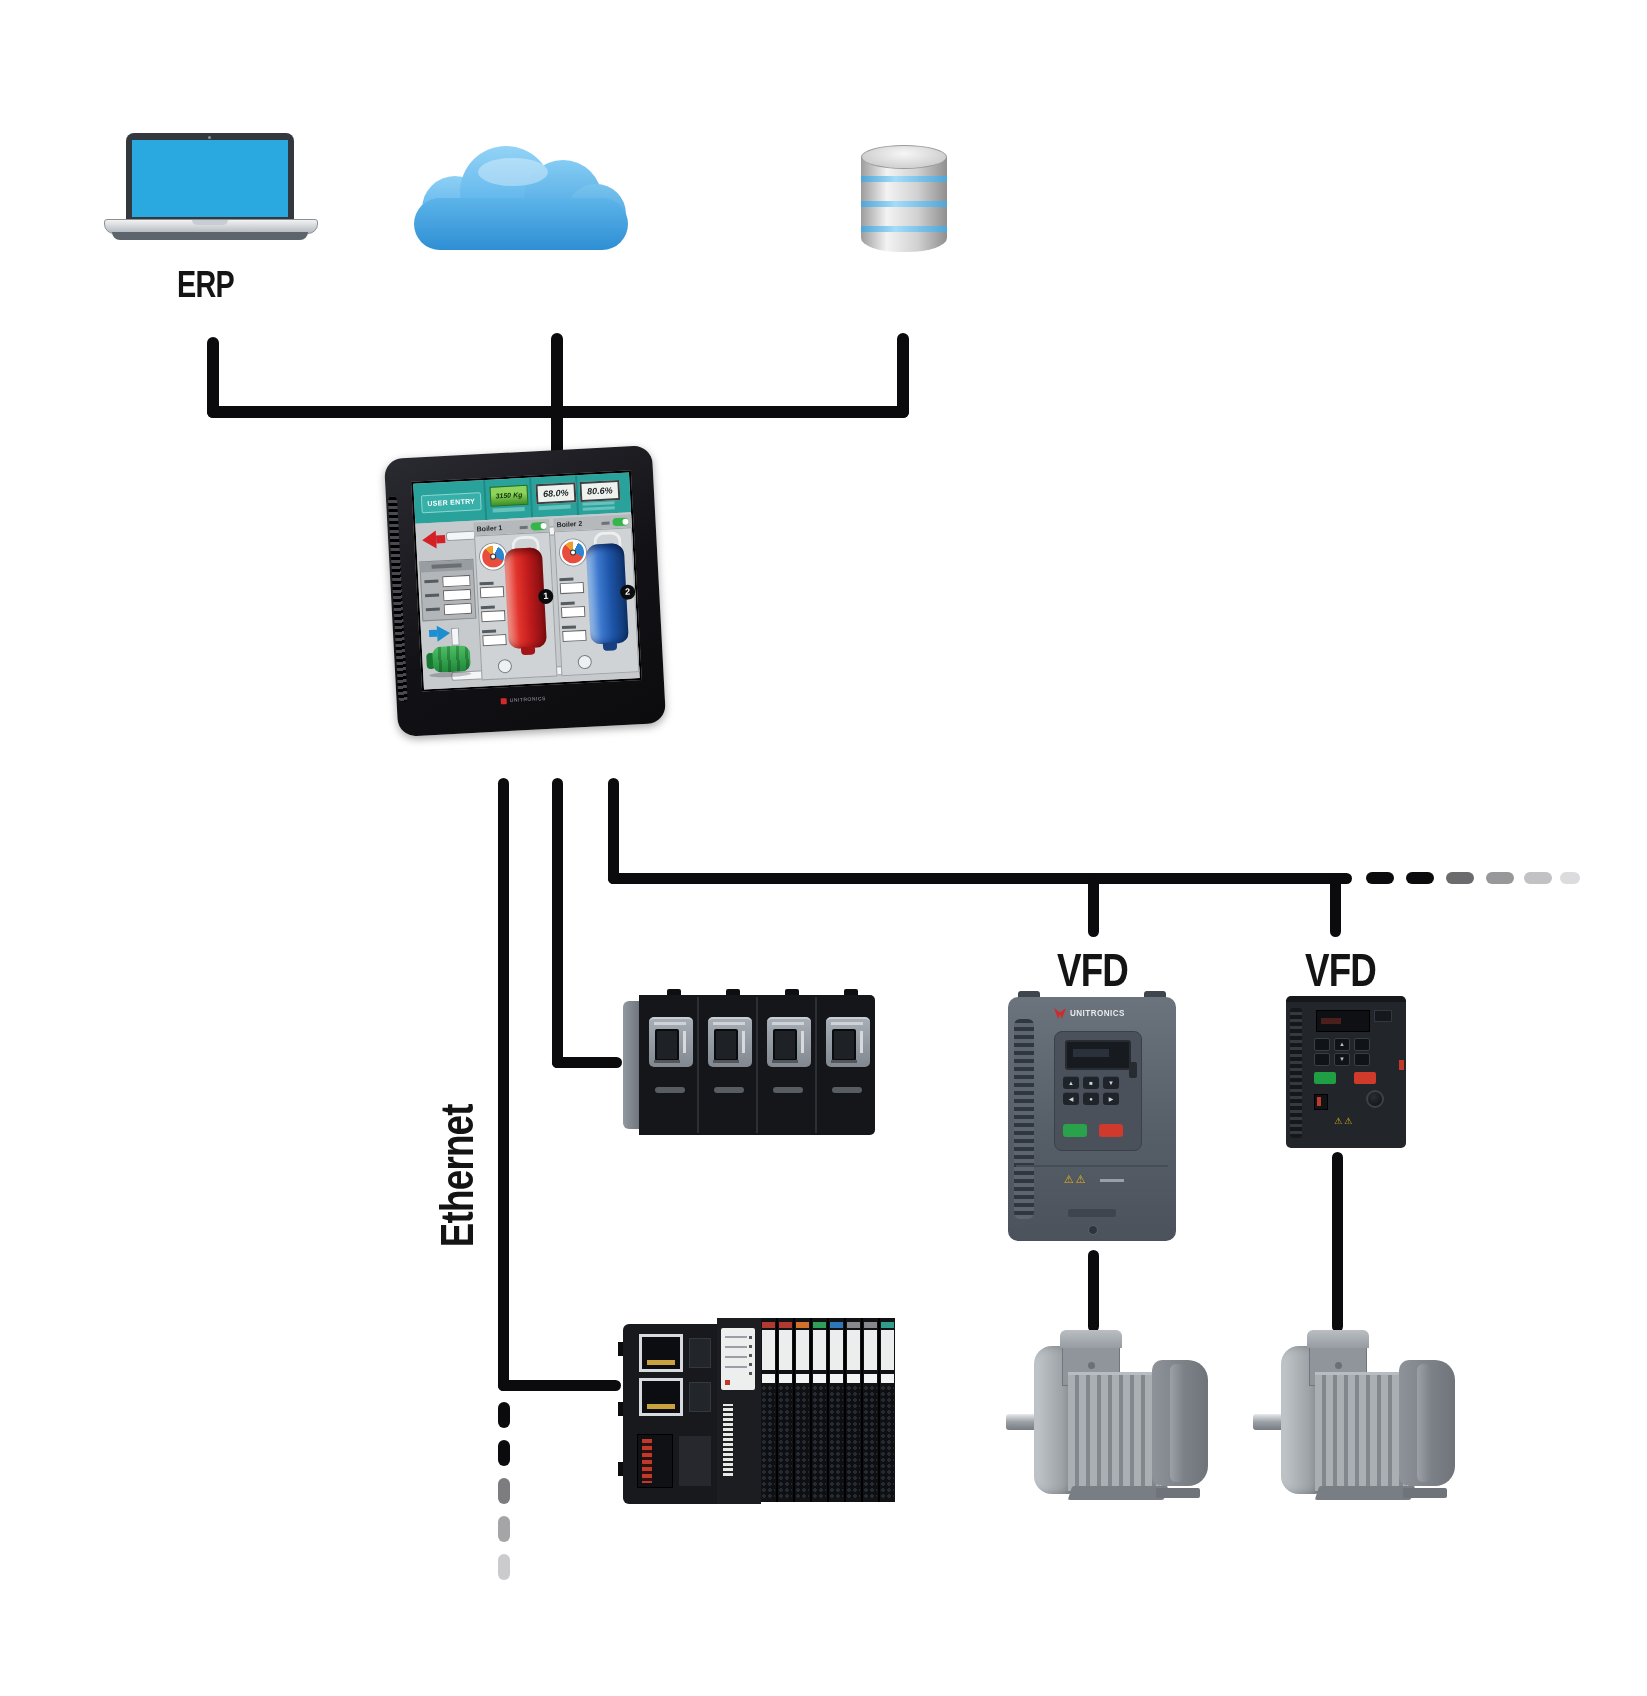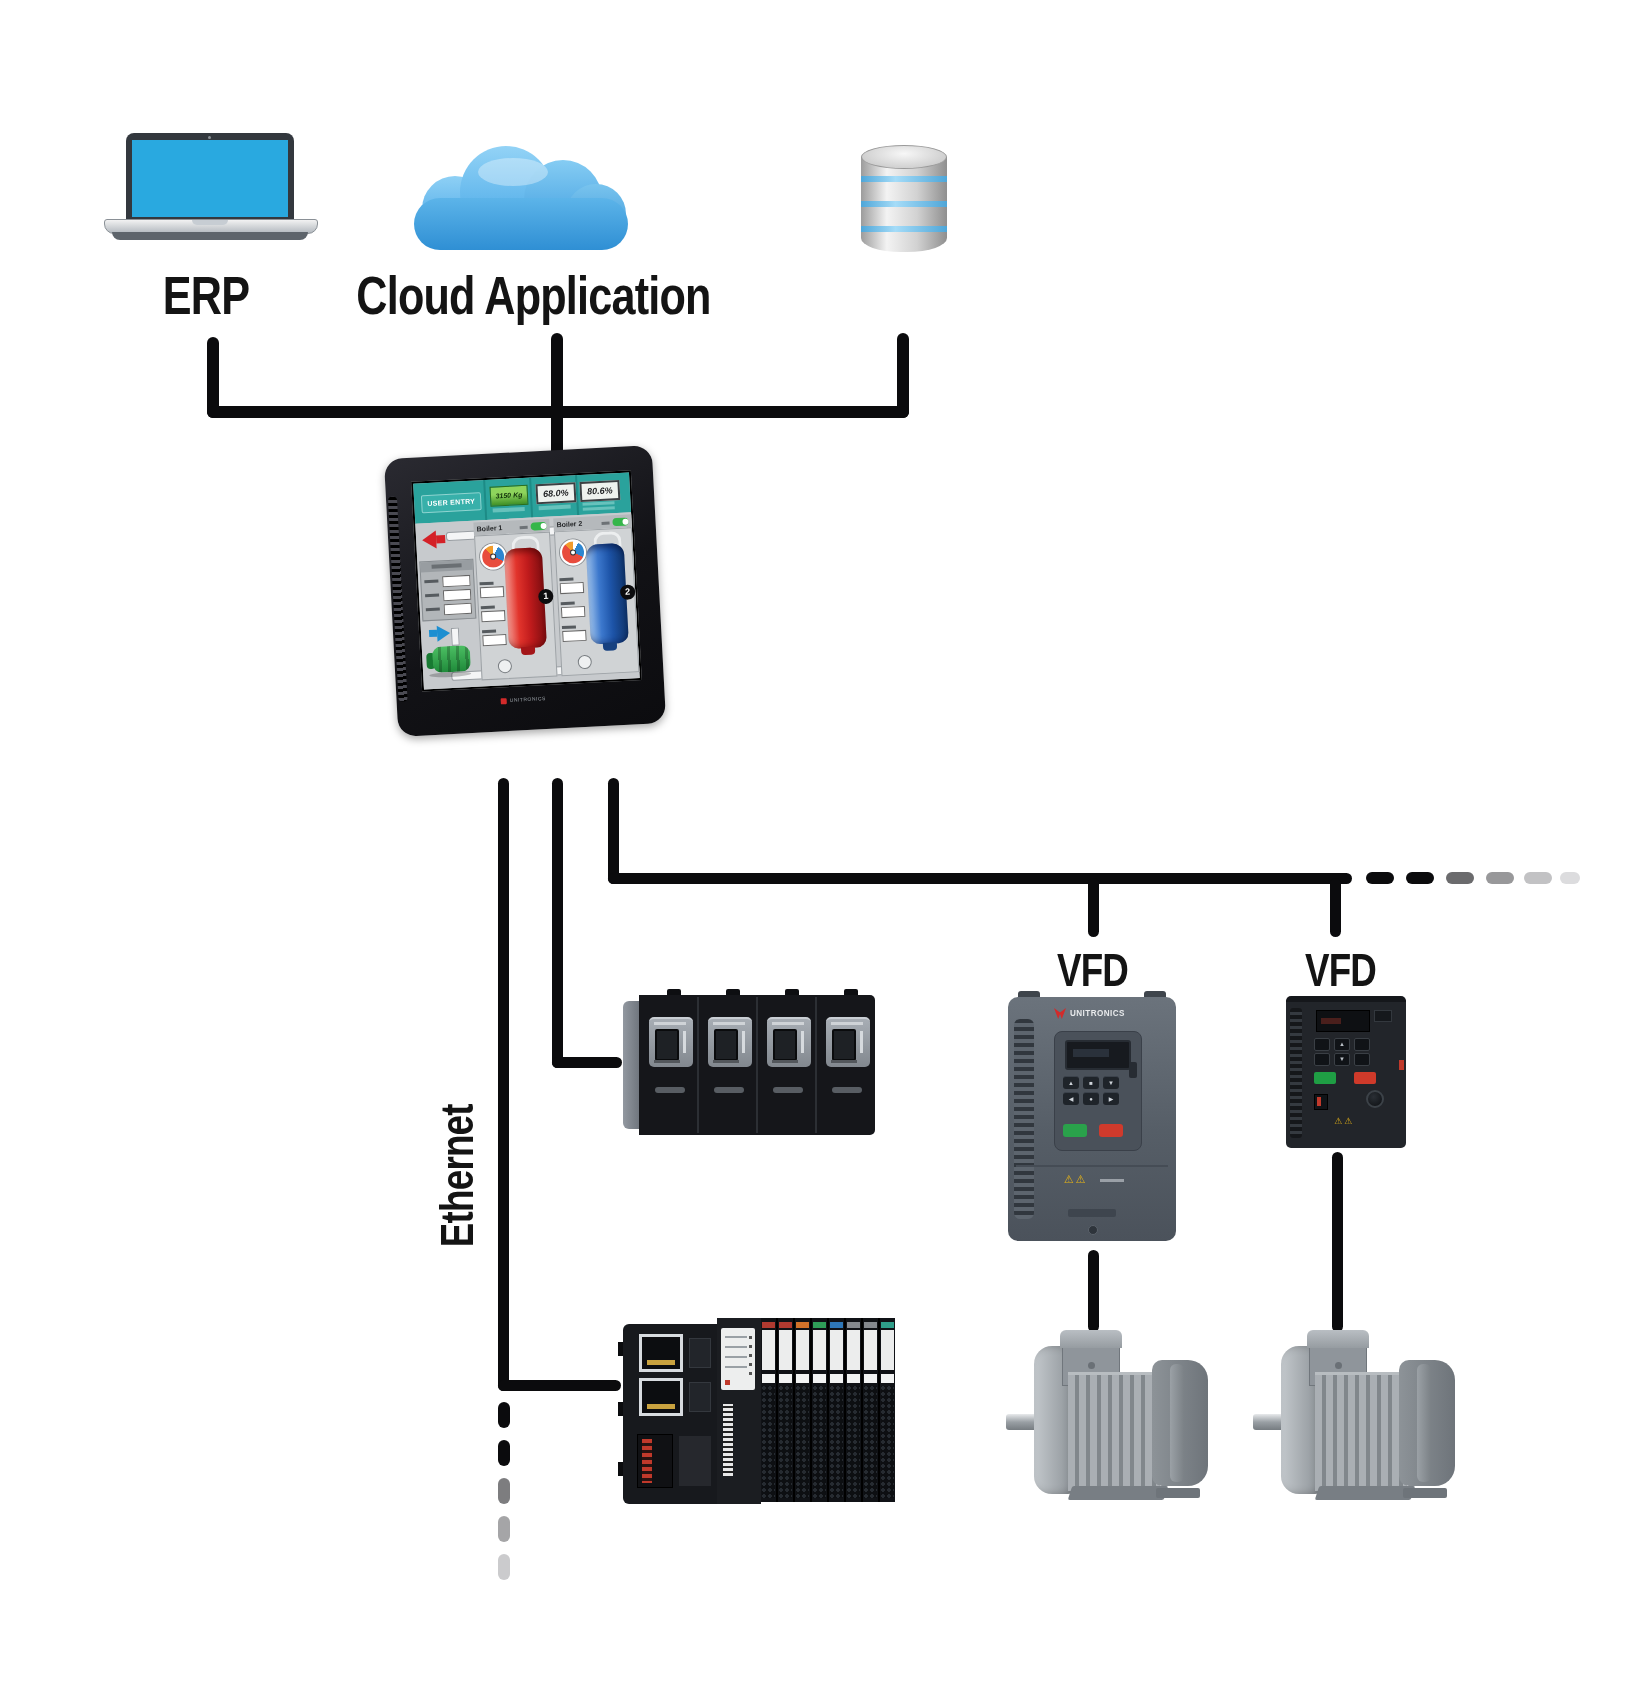--- a/index.html
+++ b/index.html
@@ -3,21 +3,21 @@
 <meta charset="utf-8">
 <style>
   html,body{margin:0;padding:0;background:#fff;}
   .stage{position:relative;width:1647px;height:1696px;background:#ffffff;overflow:hidden;
          font-family:"Liberation Sans","DejaVu Sans",sans-serif;}
   .abs{position:absolute;}
   .line{position:absolute;background:#0b0b0d;border-radius:7px;}
   .lbl{position:absolute;font-weight:700;color:#141414;text-align:center;white-space:nowrap;letter-spacing:-1px;}
   .lbl>span{display:inline-block;transform:scaleX(.8);transform-origin:50% 50%;}
   .lbl-left>span{transform-origin:0 50%;}
-  .lbl-lg{font-size:54px;}
+  .lbl-lg{font-size:36px;}
   .lbl-md{font-size:46px;}
   .dashv{position:absolute;width:12px;height:26px;border-radius:6px;}
   .dashh{position:absolute;width:28px;height:12px;border-radius:6px;}
   
   .hmibox{position:absolute;background:#eef2ee;border:2px solid #3c4043;color:#1c1e20;
           font-weight:700;font-style:italic;font-size:9px;text-align:center;line-height:16px;}
   .hmirow-bar{position:absolute;width:14px;height:3px;background:#565b5f;}
   .hmirow-box{position:absolute;width:22px;height:9px;background:#fff;border:1px solid #666;}
   .valve{position:absolute;width:12px;height:12px;border-radius:50%;background:#eef0f1;border:1px solid #787d81;}
   .pipe{position:absolute;background:#f4f5f6;border:1px solid #989da2;border-radius:3px;}
@@ -55,21 +55,20 @@
     <div class="abs" style="left:0;top:31px;width:86px;height:6px;background:linear-gradient(90deg,#4fa6d8,#a5dcf8 40%,#4fa6d8);"></div>
     <div class="abs" style="left:0;top:37px;width:86px;height:19px;background:linear-gradient(90deg,#9c9c9c,#f3f3f3 30%,#d2d2d2 65%,#8f8f8f);"></div>
     <div class="abs" style="left:0;top:56px;width:86px;height:6px;background:linear-gradient(90deg,#4fa6d8,#a5dcf8 40%,#4fa6d8);"></div>
     <div class="abs" style="left:0;top:62px;width:86px;height:19px;background:linear-gradient(90deg,#9c9c9c,#f3f3f3 30%,#d2d2d2 65%,#8f8f8f);"></div>
     <div class="abs" style="left:0;top:81px;width:86px;height:6px;background:linear-gradient(90deg,#4fa6d8,#a5dcf8 40%,#4fa6d8);"></div>
     <div class="abs" style="left:0;top:87px;width:86px;height:20px;background:linear-gradient(90deg,#9c9c9c,#f3f3f3 30%,#d2d2d2 65%,#8f8f8f);border-radius:0 0 40px 40px / 0 0 14px 14px;"></div>
     <div class="abs" style="left:0;top:0;width:86px;height:24px;border-radius:50%;background:radial-gradient(ellipse at 50% 35%,#f7f7f7,#c0c0c0);border:1px solid #9a9a9a;box-sizing:border-box;"></div>
   </div>
 
   <div class="lbl lbl-lg" style="left:56px;top:264px;width:300px;"><span>ERP</span></div>
-  <div class="lbl lbl-lg" style="left:312px;top:264px;width:400px;"><span>Cloud Application</span></div>
 
   <div class="line" style="left:207px;top:337px;width:12px;height:81px;"></div>
   <div class="line" style="left:897px;top:333px;width:12px;height:85px;"></div>
   <div class="line" style="left:207px;top:406px;width:702px;height:12px;"></div>
   <div class="line" style="left:551px;top:333px;width:12px;height:132px;"></div>
 
   <div class="abs" style="left:391px;top:452px;width:268px;height:278px;transform:rotate(-3deg);">
     <div class="abs" style="left:0;top:0;width:268px;height:278px;background:linear-gradient(155deg,#2a2a31,#121216 55%,#0c0c0f);border-radius:18px;box-shadow:0 3px 8px rgba(0,0,0,.35);"></div>
     <div class="abs" style="left:2px;top:38px;width:9px;height:205px;background:repeating-linear-gradient(180deg,#000 0 3px,#4a4a52 3px 6px);border-radius:4px;"></div>
 

